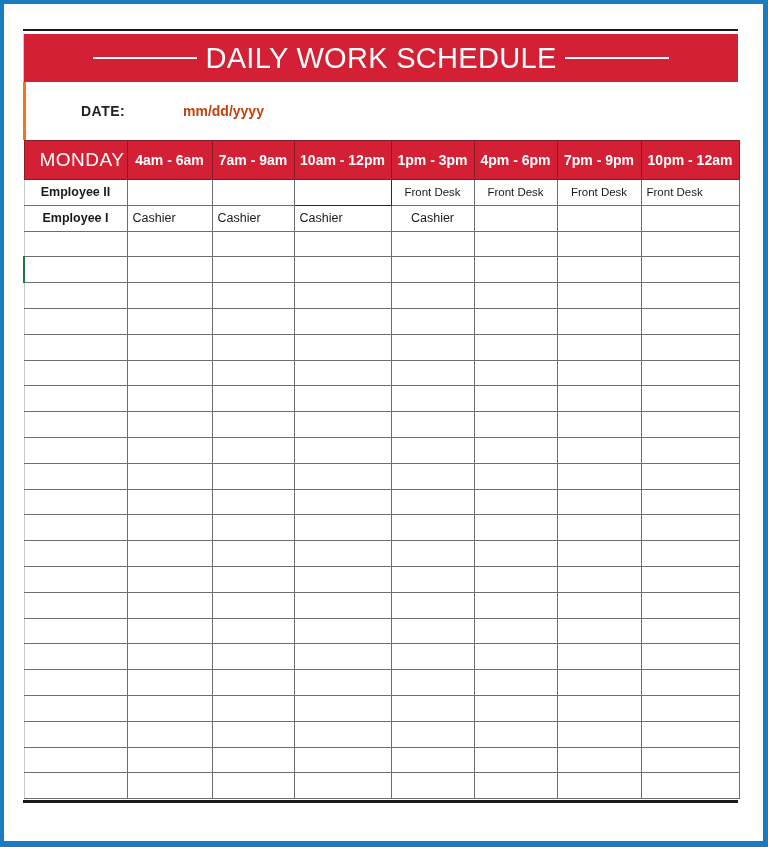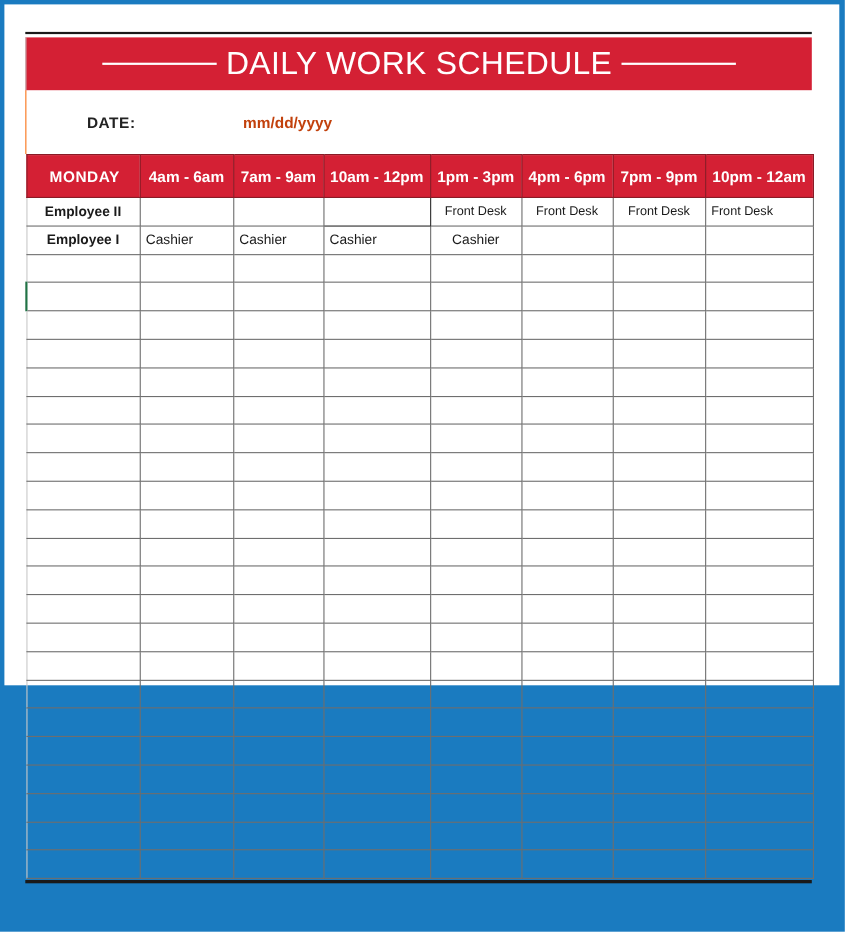--- a/index.html
+++ b/index.html
@@ -4,21 +4,21 @@
 <style>
   html, body { margin: 0; padding: 0; }
   body {
     width: 768px; height: 847px; overflow: hidden;
     background: #1a7bc0;
     font-family: "Liberation Sans", sans-serif;
     position: relative;
   }
   .page {
     position: absolute; left: 4px; top: 4px;
-    width: 759px; height: 619px;
+    width: 759px; height: 837px;
     background: #ffffff;
   }
   .sheet {
     position: absolute; left: 19px; top: 25px;
     width: 715px;
   }
   .topline {
     height: 2px; background: #1a1a1a; margin-bottom: 3px;
   }
   .title-band {
@@ -28,40 +28,39 @@
   }
   .title-band .rule {
     display: inline-block; width: 104px; height: 2px; background: #ffffff;
     margin: 0 8px;
   }
   .title-band .title {
     font-size: 29px; letter-spacing: 0.3px;
   }
   .date-row {
     height: 58px; display: flex; align-items: center;
-    border-left: 1px solid #f97316;
-    gap: 40px;
+    border-left: 3px solid #f97316;
   }
   .date-row .date-label {
     font-weight: bold; font-size: 14px; color: #222;
     margin-left: 55px; width: 102px; letter-spacing: 0.5px;
   }
   .date-row .date-value {
     font-weight: bold; font-size: 14px; color: #c2410c;
   }
   table.grid {
     border-collapse: collapse; table-layout: fixed; width: 715px;
   }
   table.grid th {
     background: #d42034; color: #ffffff; height: 38px;
     font-weight: bold; font-size: 14px; white-space: nowrap;
     border: 1px solid #8a1b26; padding: 0 2px;
   }
   table.grid th.day {
-    font-weight: bold; text-align: center; padding-left: 5px; font-size: 14px;
+    font-weight: normal; text-align: right; padding-left: 5px; font-size: 19px;
     letter-spacing: 0.5px;
   }
   table.grid td {
     height: 24.8px; border: 1px solid #6e6e6e; font-size: 12.5px; color: #1a1a1a;
     padding: 0 5px; white-space: nowrap; overflow: hidden;
   }
   table.grid td.emp {
     font-weight: bold; text-align: center; border-left: 1px solid #c9c9c9;
   }
   table.grid td.left { text-align: left; }

